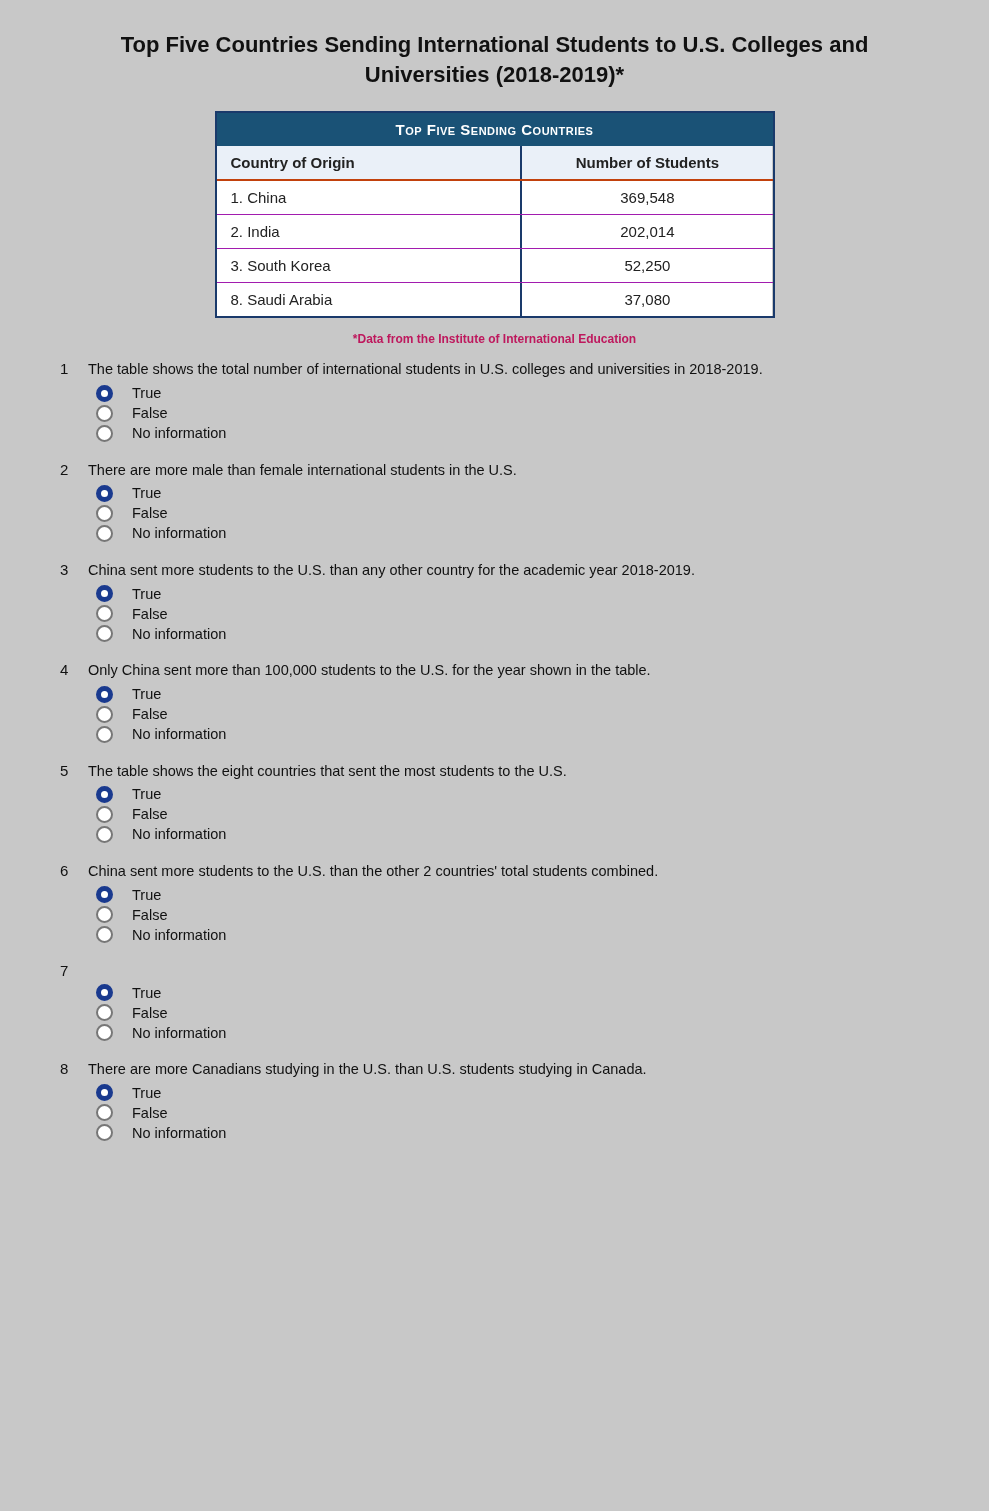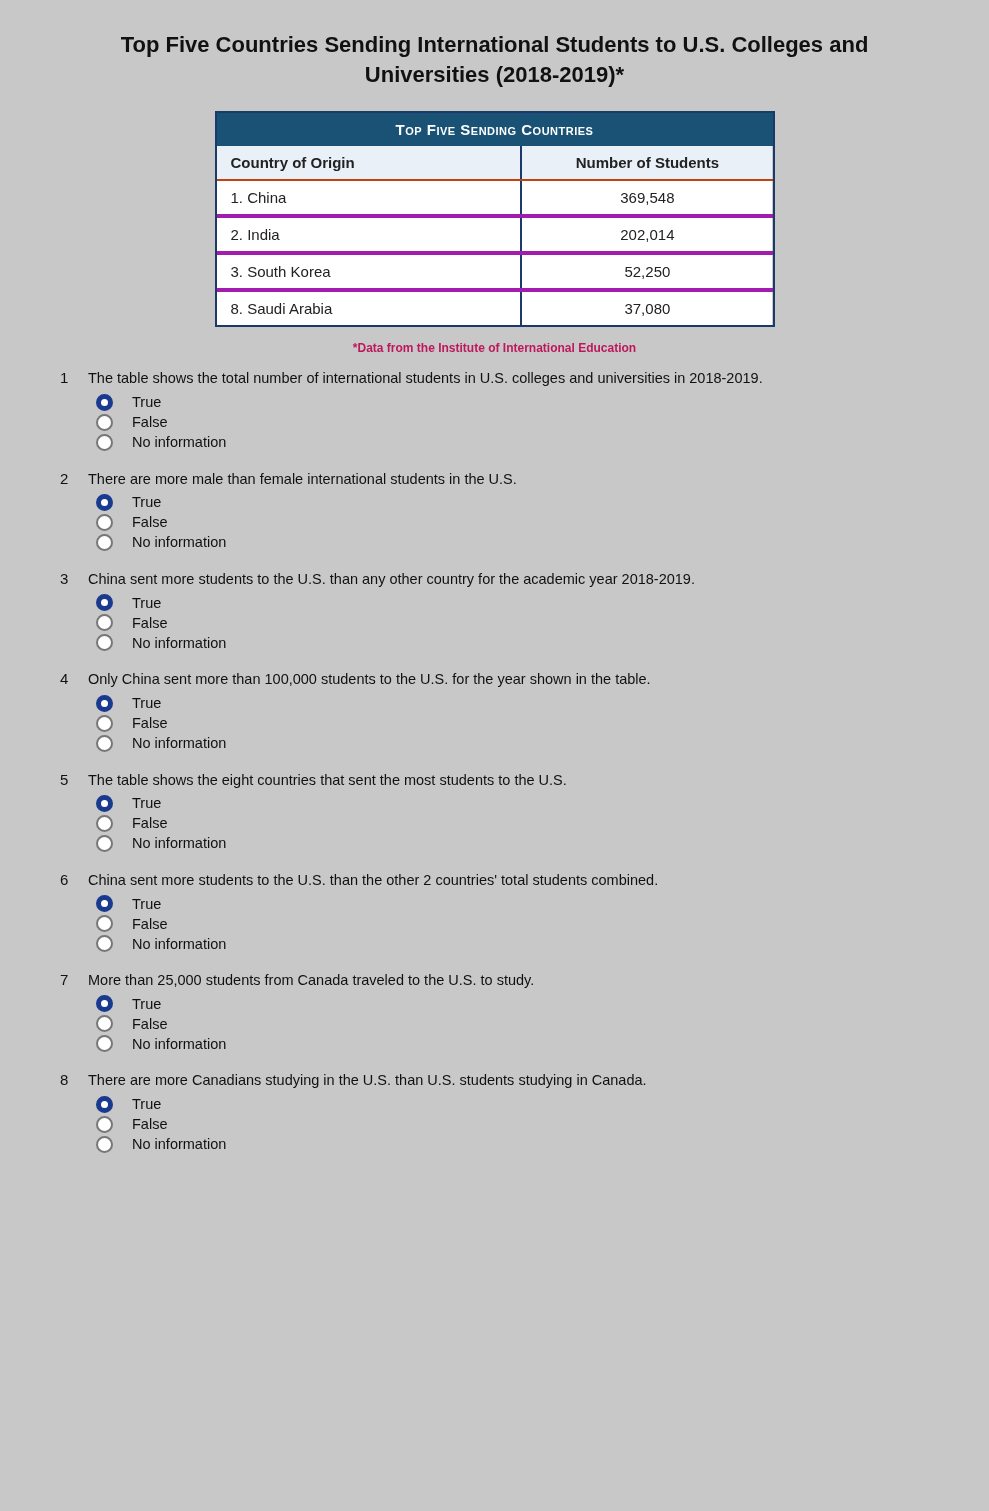--- a/index.html
+++ b/index.html
@@ -57,21 +57,21 @@
       width: 45%;
       padding: 8px 14px;
       font-weight: bold;
       font-size: 15px;
       text-align: center;
       background: #eaf0f8;
     }
 
     .table-data-row {
       display: flex;
-      border-bottom: 4px solid #a21caf;
+      border-bottom: 1px solid #a21caf;
     }
 
     .table-data-row:last-child {
       border-bottom: none;
     }
 
     .table-data-row .col-country {
       font-weight: normal;
       background: white;
     }
@@ -314,21 +314,20 @@
         </div>
         <div class="option-item">
           <div class="radio-outer empty"></div>
           <span>No information</span>
         </div>
       </div>
     </div>
     <div class="question-block">
       <div class="question-row">
         <span class="question-number">7</span>
-        <span class="question-text">More than 25,000 students from Canada traveled to the U.S. to study.</span>
       </div>
       <div class="options-group">
         <div class="option-item">
           <div class="radio-outer selected"></div>
           <span>True</span>
         </div>
         <div class="option-item">
           <div class="radio-outer empty"></div>
           <span>False</span>
         </div>

